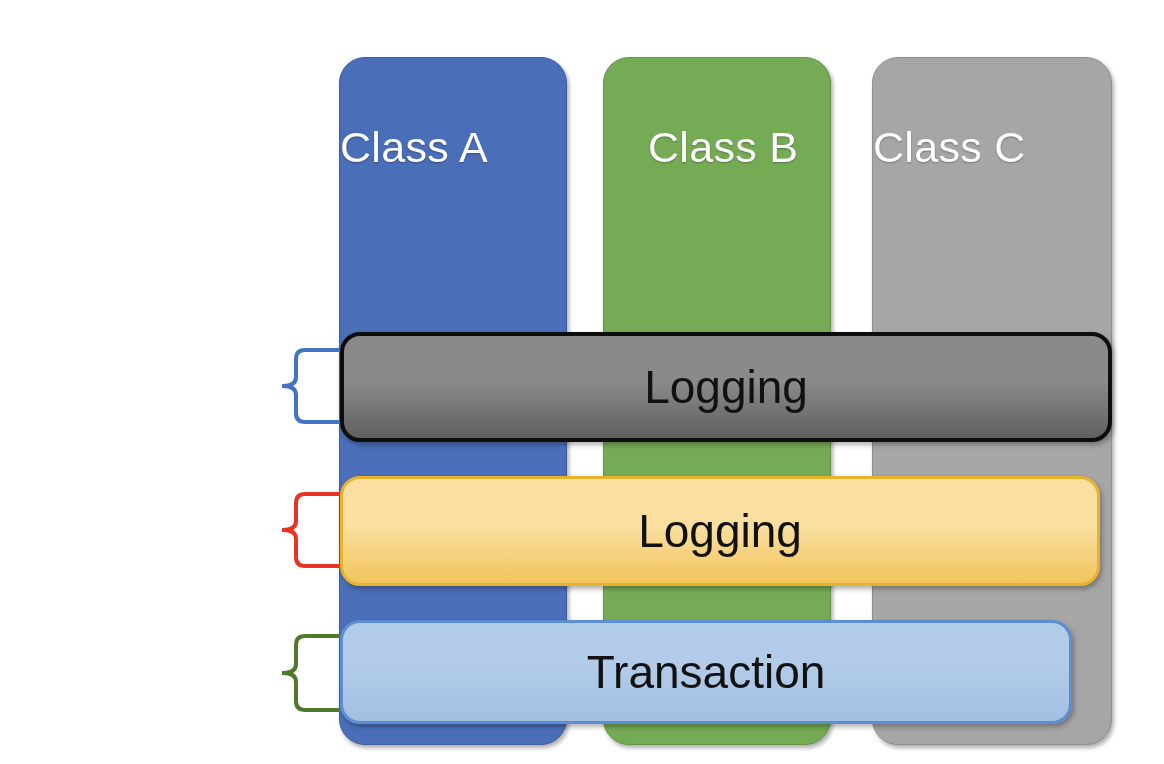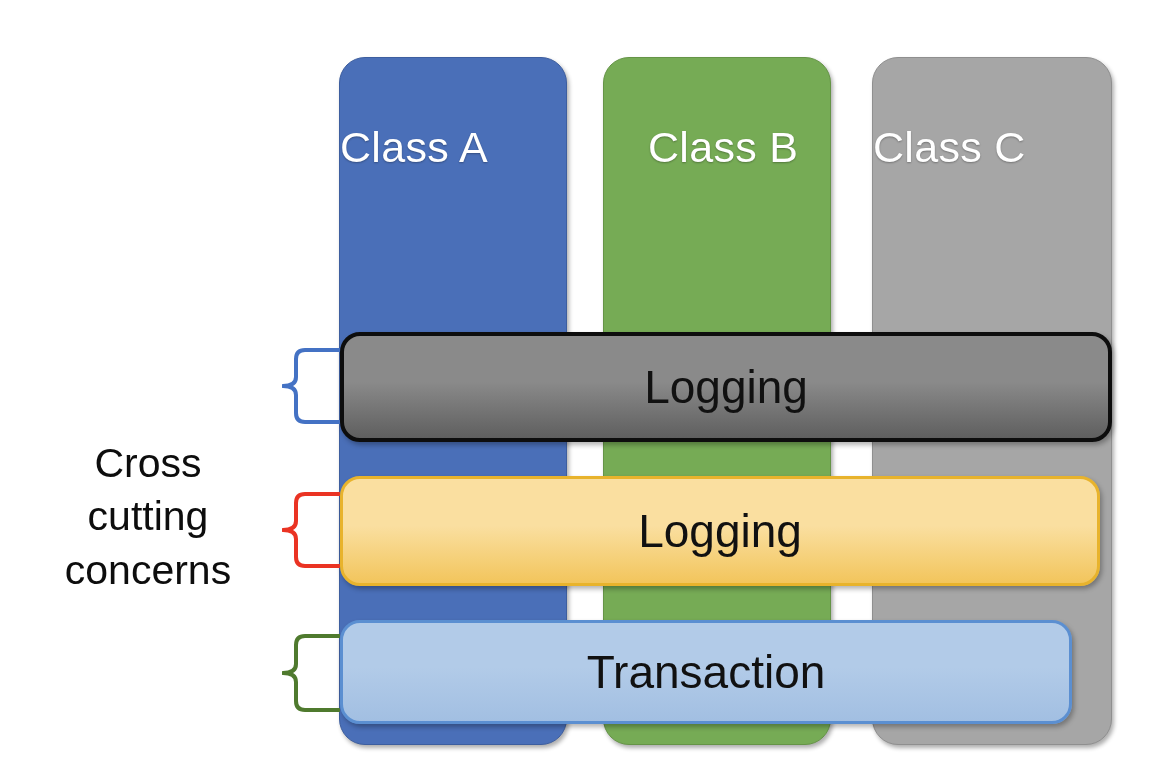--- a/index.html
+++ b/index.html
@@ -108,19 +108,14 @@
       <svg width="58" height="76" viewBox="0 0 58 76">
         <path d="M 57 2 H 23 Q 14 2 14 11 V 29 Q 14 38 1 38 Q 14 38 14 47 V 65 Q 14 74 23 74 H 57" fill="none" stroke="#ea3323" stroke-width="4" stroke-linecap="round" stroke-linejoin="round"></path>
       </svg>
     </div>
   <div class="brace" id="brace-2" style="left: 282px; top: 634px; width: 58px; height: 78px;">
       <svg width="58" height="78" viewBox="0 0 58 78">
         <path d="M 57 2 H 23 Q 14 2 14 11 V 30 Q 14 39 1 39 Q 14 39 14 48 V 67 Q 14 76 23 76 H 57" fill="none" stroke="#4f7a2e" stroke-width="4" stroke-linecap="round" stroke-linejoin="round"></path>
       </svg>
     </div>
 
-  <div id="cross-cutting-caption">
-    <div>Cross</div>
-    <div>cutting</div>
-    <div>concerns</div>
-  </div>
 
 </div>
 
 </body></html>

